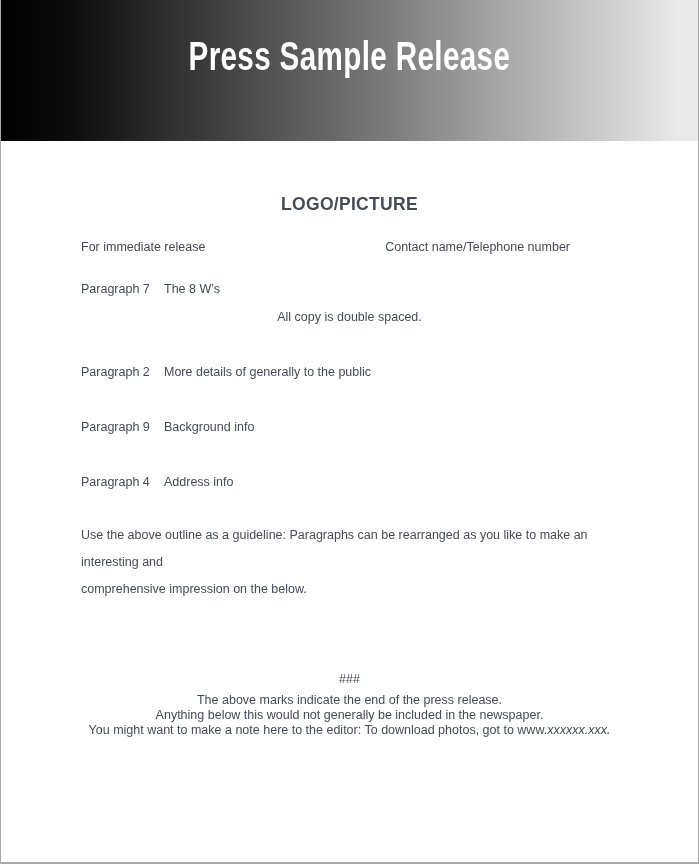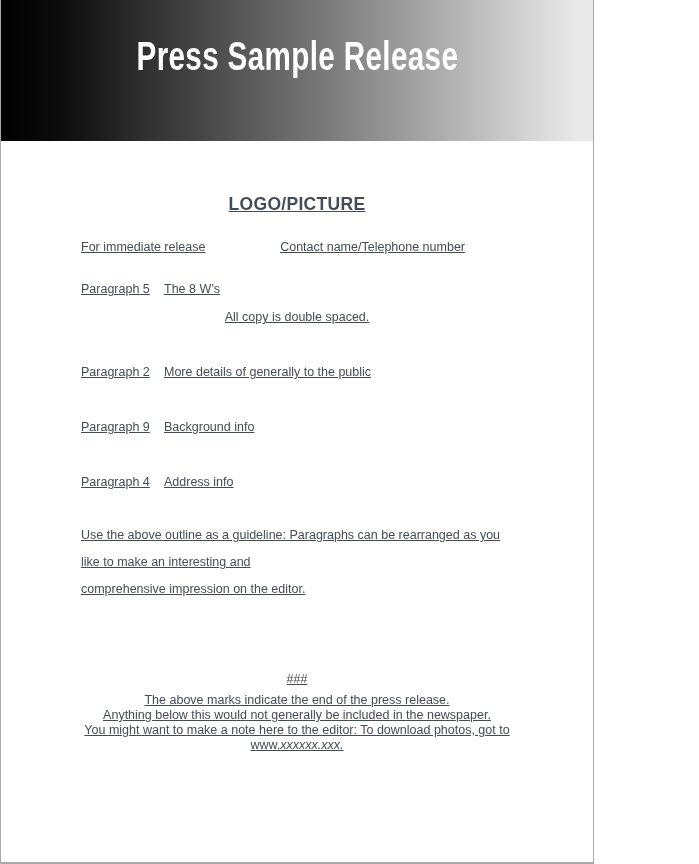--- a/index.html
+++ b/index.html
@@ -1,20 +1,20 @@
 <!DOCTYPE html>
 <html><head>
 <meta charset="utf-8">
 <style>
   * { margin: 0; padding: 0; box-sizing: border-box; }
   html, body { background: #ffffff; }
 
   .page {
     position: relative;
-    width: 594px;
+    width: 699px;
     height: 864px;
     background: #ffffff;
     border-left: 1px solid #a9a9a9;
     border-right: 1px solid #a9a9a9;
     border-bottom: 2px solid #a9a9a9;
     font-family: "Liberation Sans", sans-serif;
     color: #454b55;
     overflow: hidden;
   }
 
@@ -37,21 +37,20 @@
     transform: scaleX(0.74);
     transform-origin: center top;
     letter-spacing: 0.5px;
   }
 
   
   .doc {
     padding: 0 80px;
     font-size: 12.5px;
     line-height: 16px;
-    text-decoration: underline;
   }
 
   .logo-heading {
     margin-top: 52px;
     text-align: center;
     font-size: 17.5px;
     line-height: 22px;
     font-weight: 700;
     letter-spacing: 0.3px;
   }
@@ -107,21 +106,21 @@
 
     <div class="logo-heading">LOGO/PICTURE</div>
 
     <div class="release-row">
       <span>For immediate release</span>
       <span>Contact name/Telephone number</span>
     </div>
 
 
     <div class="para-row row-1">
-      <span class="para-label">Paragraph 5</span>
+      <span class="para-label">Paragraph 7</span>
       <span>The 8 W’s</span>
     </div>
 
     <div class="center-note">All copy is double spaced.</div>
 
     <div class="para-row row-2">
       <span class="para-label">Paragraph 2</span>
       <span>More details of generally to the public</span>
     </div>
 
@@ -130,21 +129,21 @@
       <span>Background info</span>
     </div>
 
     <div class="para-row row-4">
       <span class="para-label">Paragraph 4</span>
       <span>Address info</span>
     </div>
 
     <div class="guideline">
       <div class="g-line">Use the above outline as a guideline: Paragraphs can be rearranged as you like to make an interesting and</div>
-      <div class="g-line">comprehensive impression on the editor.</div>
+      <div class="g-line">comprehensive impression on the below.</div>
     </div>
 
     <div class="end-section">
       <div class="end-marks">###</div>
       <div class="end-note first">The above marks indicate the end of the press release.</div>
       <div class="end-note">Anything below this would not generally be included in the newspaper.</div>
       <div class="end-note">
         <span>You might want to make a note here to the editor: To download photos, got to www.</span><span class="url-italic">xxxxxx.xxx.</span>
       </div>
     </div>

